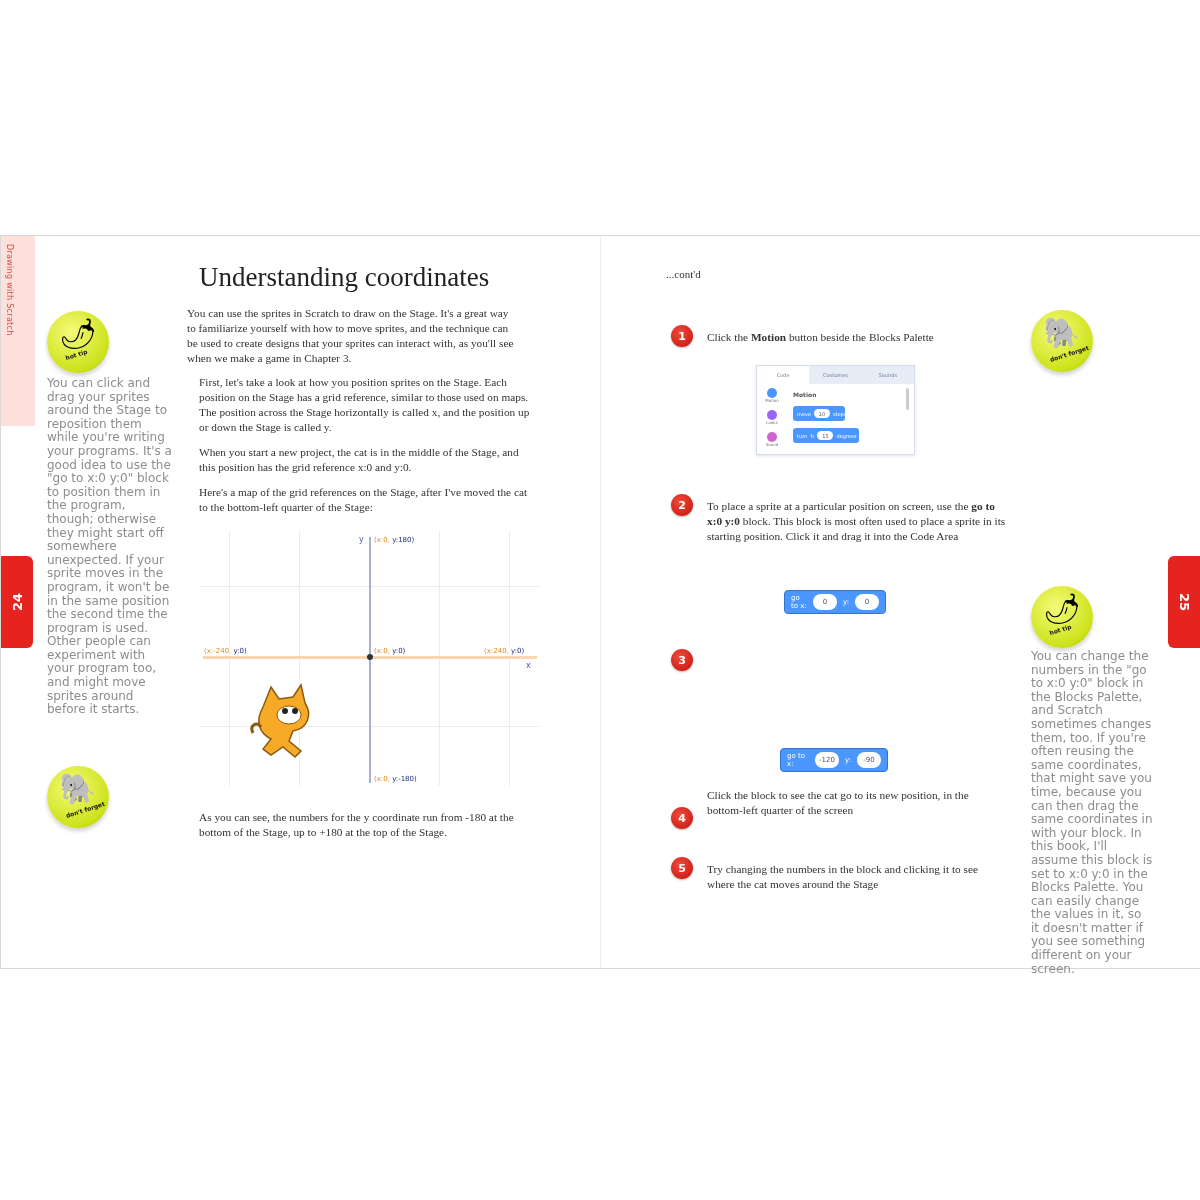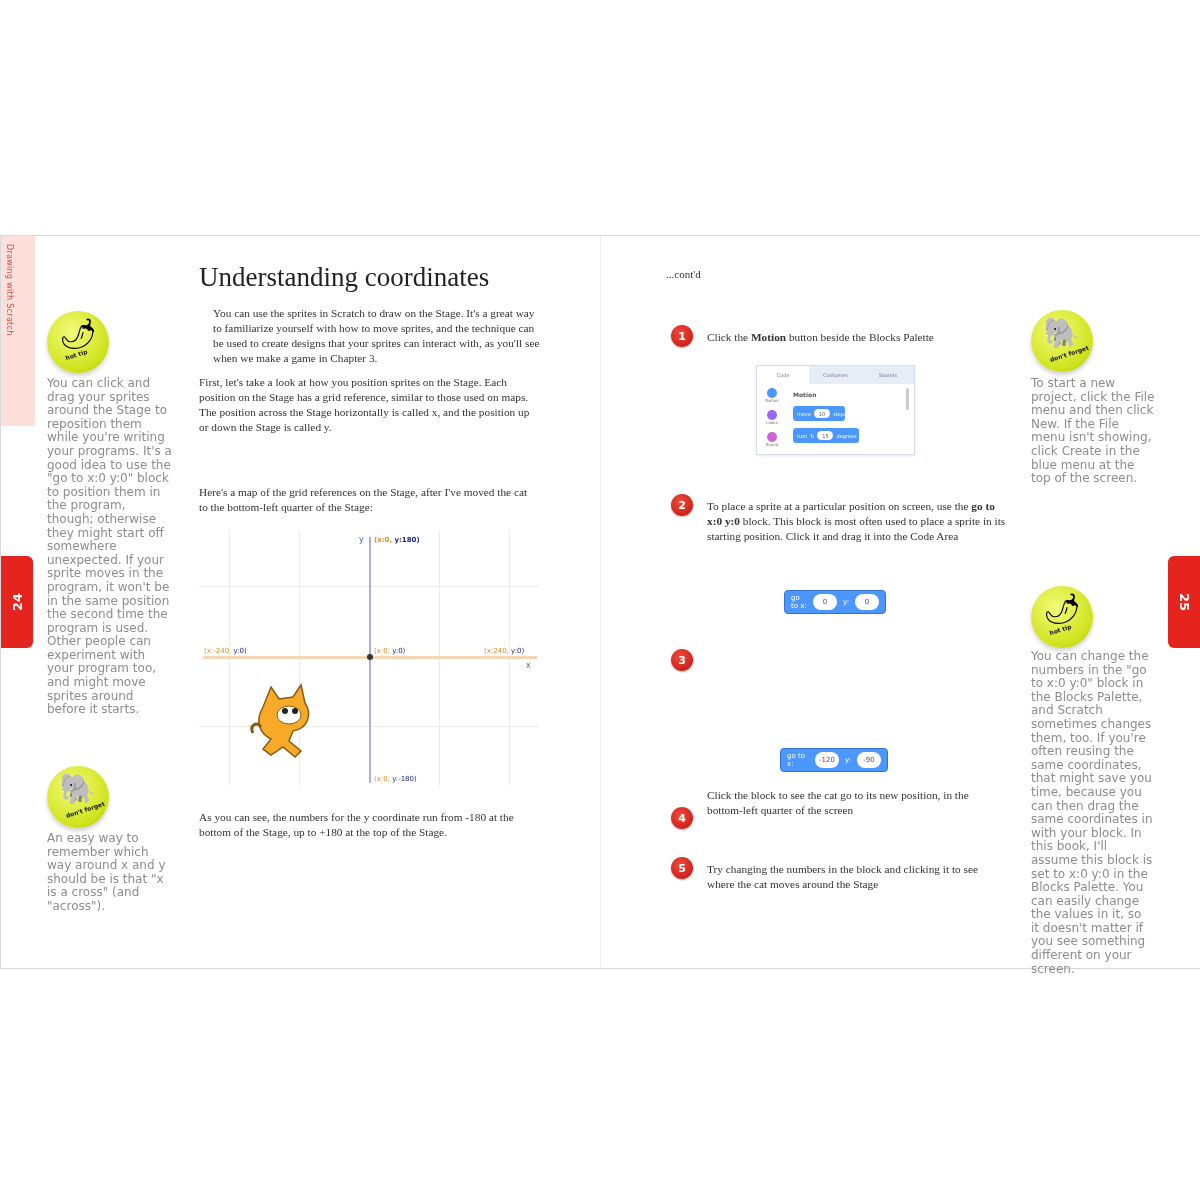--- a/index.html
+++ b/index.html
@@ -70,40 +70,40 @@
   <div class="badge" style="left:46px;top:75px;">
     <span class="glyph">🌶</span>
     <span class="lbl">hot tip</span>
   </div>
   <div class="side-note" style="left:46px;top:141px;">You can click and drag your sprites around the Stage to reposition them while you're writing your programs. It's a good idea to use the "go to x:0 y:0" block to position them in the program, though; otherwise they might start off somewhere unexpected. If your sprite moves in the program, it won't be in the same position the second time the program is used. Other people can experiment with your program too, and might move sprites around before it starts.</div>
 
   <div class="badge" style="left:46px;top:530px;">
     <span class="glyph">🐘</span>
     <span class="lbl">don't forget</span>
   </div>
-  <div class="side-note" style="left:46px;top:596px;width:120px;">An easy way to remember which way around x and y should be is that "x is a cross" (and "across").</div>
 
   <div class="title">Understanding coordinates</div>
-  <div class="body-p" style="left:212px;top:70px;width:332px;">You can use the sprites in Scratch to draw on the Stage. It's a great way to familiarize yourself with how to move sprites, and the technique can be used to create designs that your sprites can interact with, as you'll see when we make a game in Chapter 3.</div>
+  <div class="body-p" style="left:186px;top:70px;width:332px;">You can use the sprites in Scratch to draw on the Stage. It's a great way to familiarize yourself with how to move sprites, and the technique can be used to create designs that your sprites can interact with, as you'll see when we make a game in Chapter 3.</div>
   <div class="body-p" style="left:198px;top:139px;width:332px;">First, let's take a look at how you position sprites on the Stage. Each position on the Stage has a grid reference, similar to those used on maps. The position across the Stage horizontally is called x, and the position up or down the Stage is called y.</div>
+  <div class="body-p" style="left:198px;top:209px;width:332px;">When you start a new project, the cat is in the middle of the Stage, and this position has the grid reference x:0 and y:0.</div>
   <div class="body-p" style="left:198px;top:249px;width:332px;">Here's a map of the grid references on the Stage, after I've moved the cat to the bottom-left quarter of the Stage:</div>
 
   <div class="diagram">
     <div class="grid-v" style="left:30px;top:0;width:1px;height:255px;"></div>
     <div class="grid-v" style="left:100px;top:0;width:1px;height:255px;"></div>
     <div class="grid-v" style="left:240px;top:0;width:1px;height:255px;"></div>
     <div class="grid-v" style="left:310px;top:0;width:1px;height:255px;"></div>
     <div class="grid-h" style="left:0;top:55px;width:340px;height:1px;"></div>
     <div class="grid-h" style="left:0;top:195px;width:340px;height:1px;"></div>
     <div class="axis-x"></div>
     <div class="axis-y"></div>
     <div class="origin-dot"></div>
     <span class="axis-name" style="left:160px;top:4px;">y</span>
     <span class="axis-name" style="left:327px;top:130px;">x</span>
-    <span class="coord-lbl" style="left:174px;top:5px;font-weight:bold;"><span class="xl">(x:0,</span><span> y:180)</span></span>
+    <span class="coord-lbl" style="left:174px;top:5px;"><span class="xl">(x:0,</span><span> y:180)</span></span>
     <span class="coord-lbl" style="left:4px;top:116px;"><span class="xl">(x:-240,</span><span> y:0)</span></span>
     <span class="coord-lbl" style="left:174px;top:116px;"><span class="xl">(x:0,</span><span> y:0)</span></span>
     <span class="coord-lbl" style="left:284px;top:116px;"><span class="xl">(x:240,</span><span> y:0)</span></span>
     <span class="coord-lbl" style="left:174px;top:244px;"><span class="xl">(x:0,</span><span> y:-180)</span></span>
     <svg class="cat" viewBox="0 0 70 80">
       <path d="M22 6 L30 18 L44 16 L52 4 L56 22 C64 34 58 48 44 50 L40 60 L52 70 L46 76 L34 66 L22 74 L14 68 L22 58 C10 52 6 40 14 26 Z" fill="#f7a928" stroke="#8a5a10" stroke-width="1.5"></path>
       <ellipse cx="40" cy="34" rx="12" ry="9" fill="#fff" stroke="#8a5a10" stroke-width="1"></ellipse>
       <circle cx="36" cy="30" r="3" fill="#222"></circle>
       <circle cx="46" cy="30" r="3" fill="#222"></circle>
       <path d="M4 52 C0 44 8 40 12 46" fill="none" stroke="#8a5a10" stroke-width="3"></path>
@@ -174,21 +174,20 @@
   <div class="step-num" style="left:670px;top:571px;">4</div>
   <div class="step-text" style="top:552px;">Click the block to see the cat go to its new position, in the bottom-left quarter of the screen</div>
 
   <div class="step-num" style="left:670px;top:621px;">5</div>
   <div class="step-text" style="top:626px;">Try changing the numbers in the block and clicking it to see where the cat moves around the Stage</div>
 
   <div class="badge" style="left:1030px;top:74px;">
     <span class="glyph">🐘</span>
     <span class="lbl">don't forget</span>
   </div>
-  <div class="side-note" style="left:1030px;top:141px;width:125px;">To start a new project, click the File menu and then click New. If the File menu isn't showing, click Create in the blue menu at the top of the screen.</div>
 
   <div class="badge" style="left:1030px;top:350px;">
     <span class="glyph">🌶</span>
     <span class="lbl">hot tip</span>
   </div>
   <div class="side-note" style="left:1030px;top:414px;width:122px;">You can change the numbers in the "go to x:0 y:0" block in the Blocks Palette, and Scratch sometimes changes them, too. If you're often reusing the same coordinates, that might save you time, because you can then drag the same coordinates in with your block. In this book, I'll assume this block is set to x:0 y:0 in the Blocks Palette. You can easily change the values in it, so it doesn't matter if you see something different on your screen.</div>
 
   <div class="page-tab right">
     <span>25</span>
   </div>

